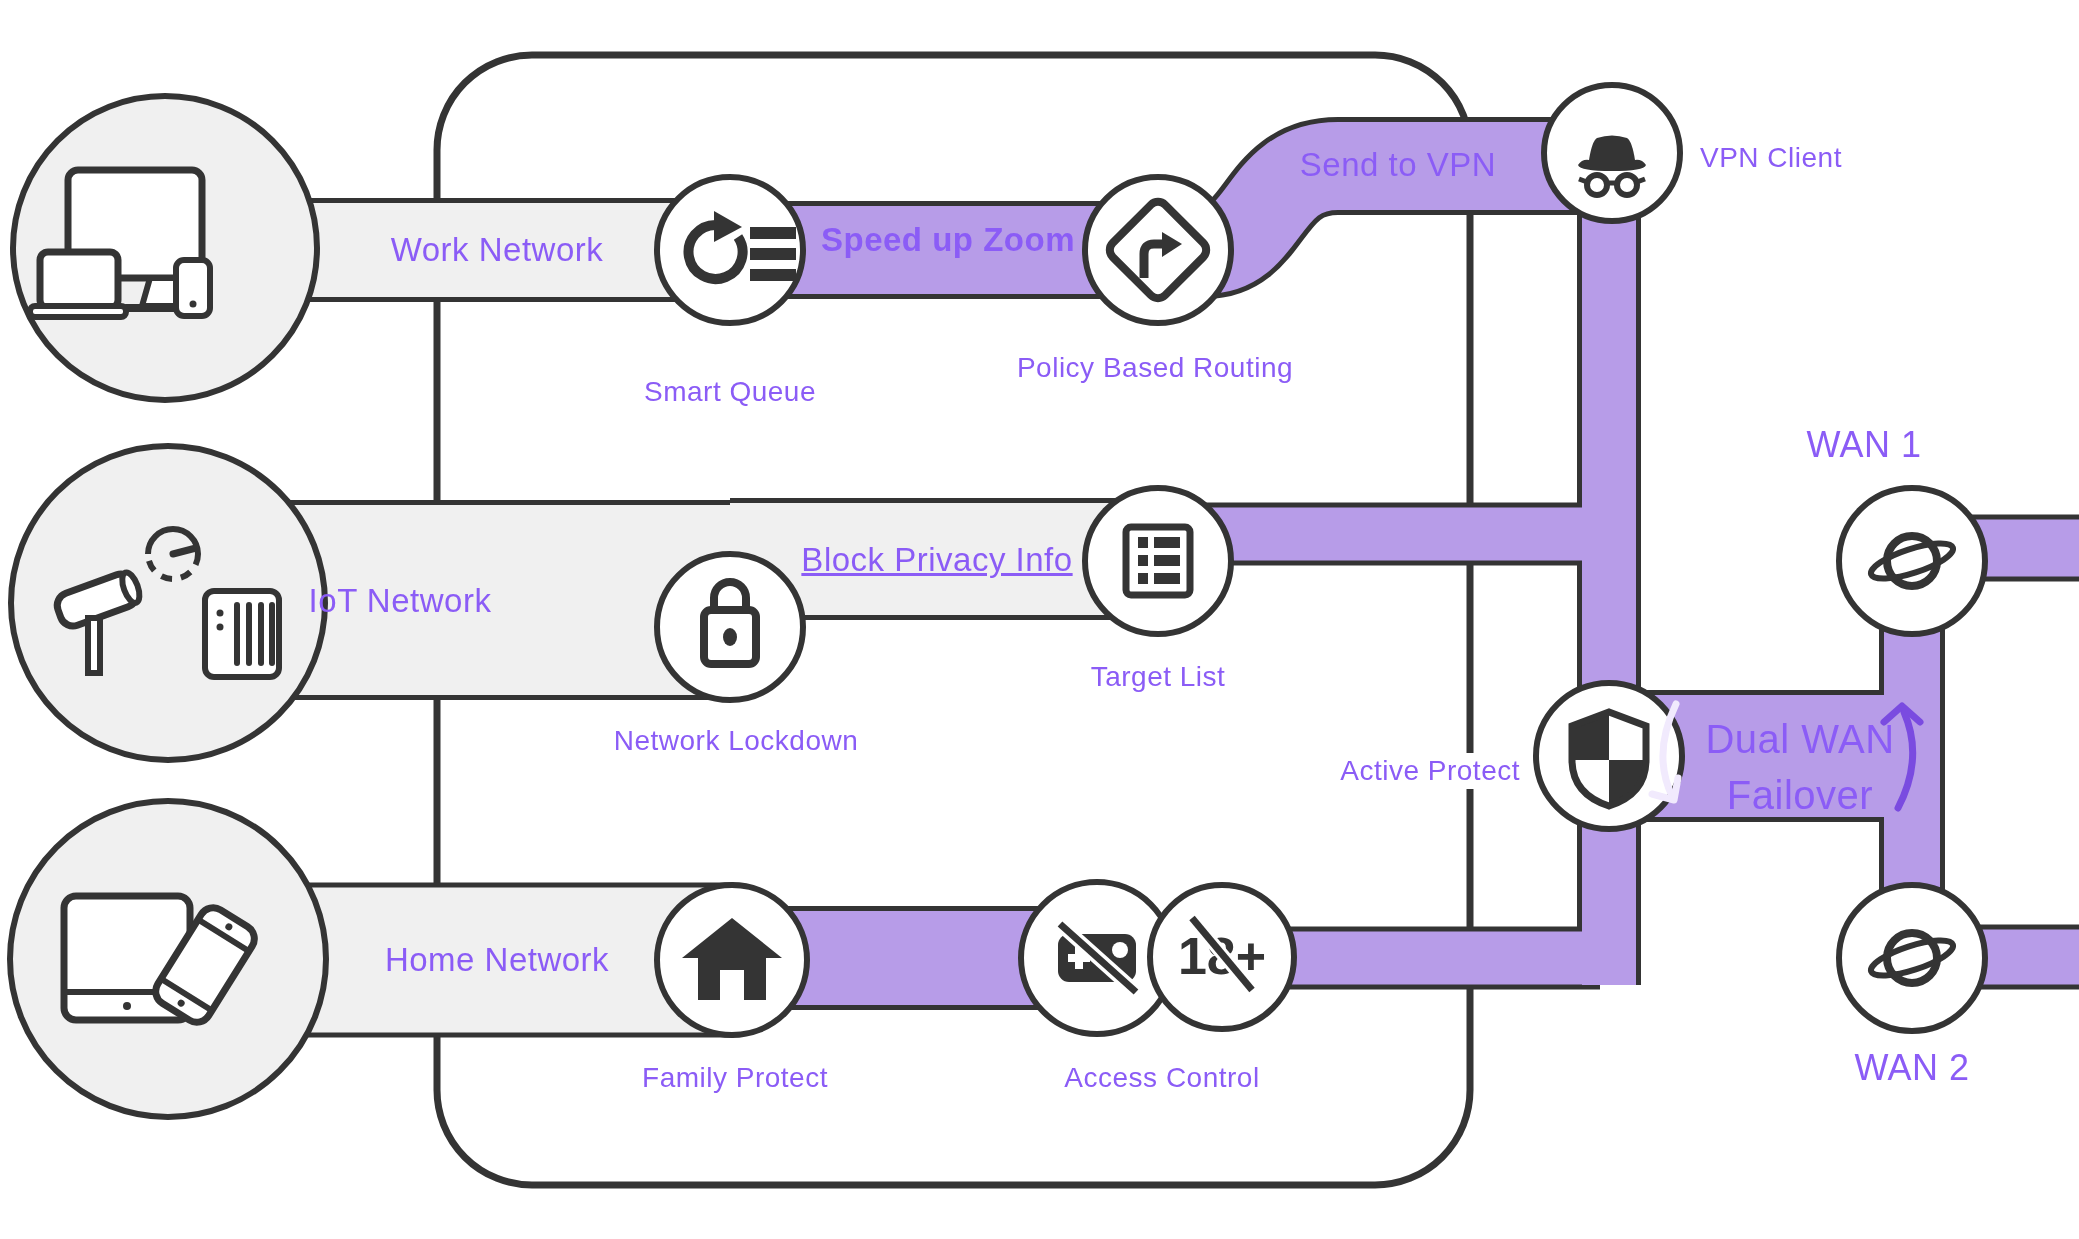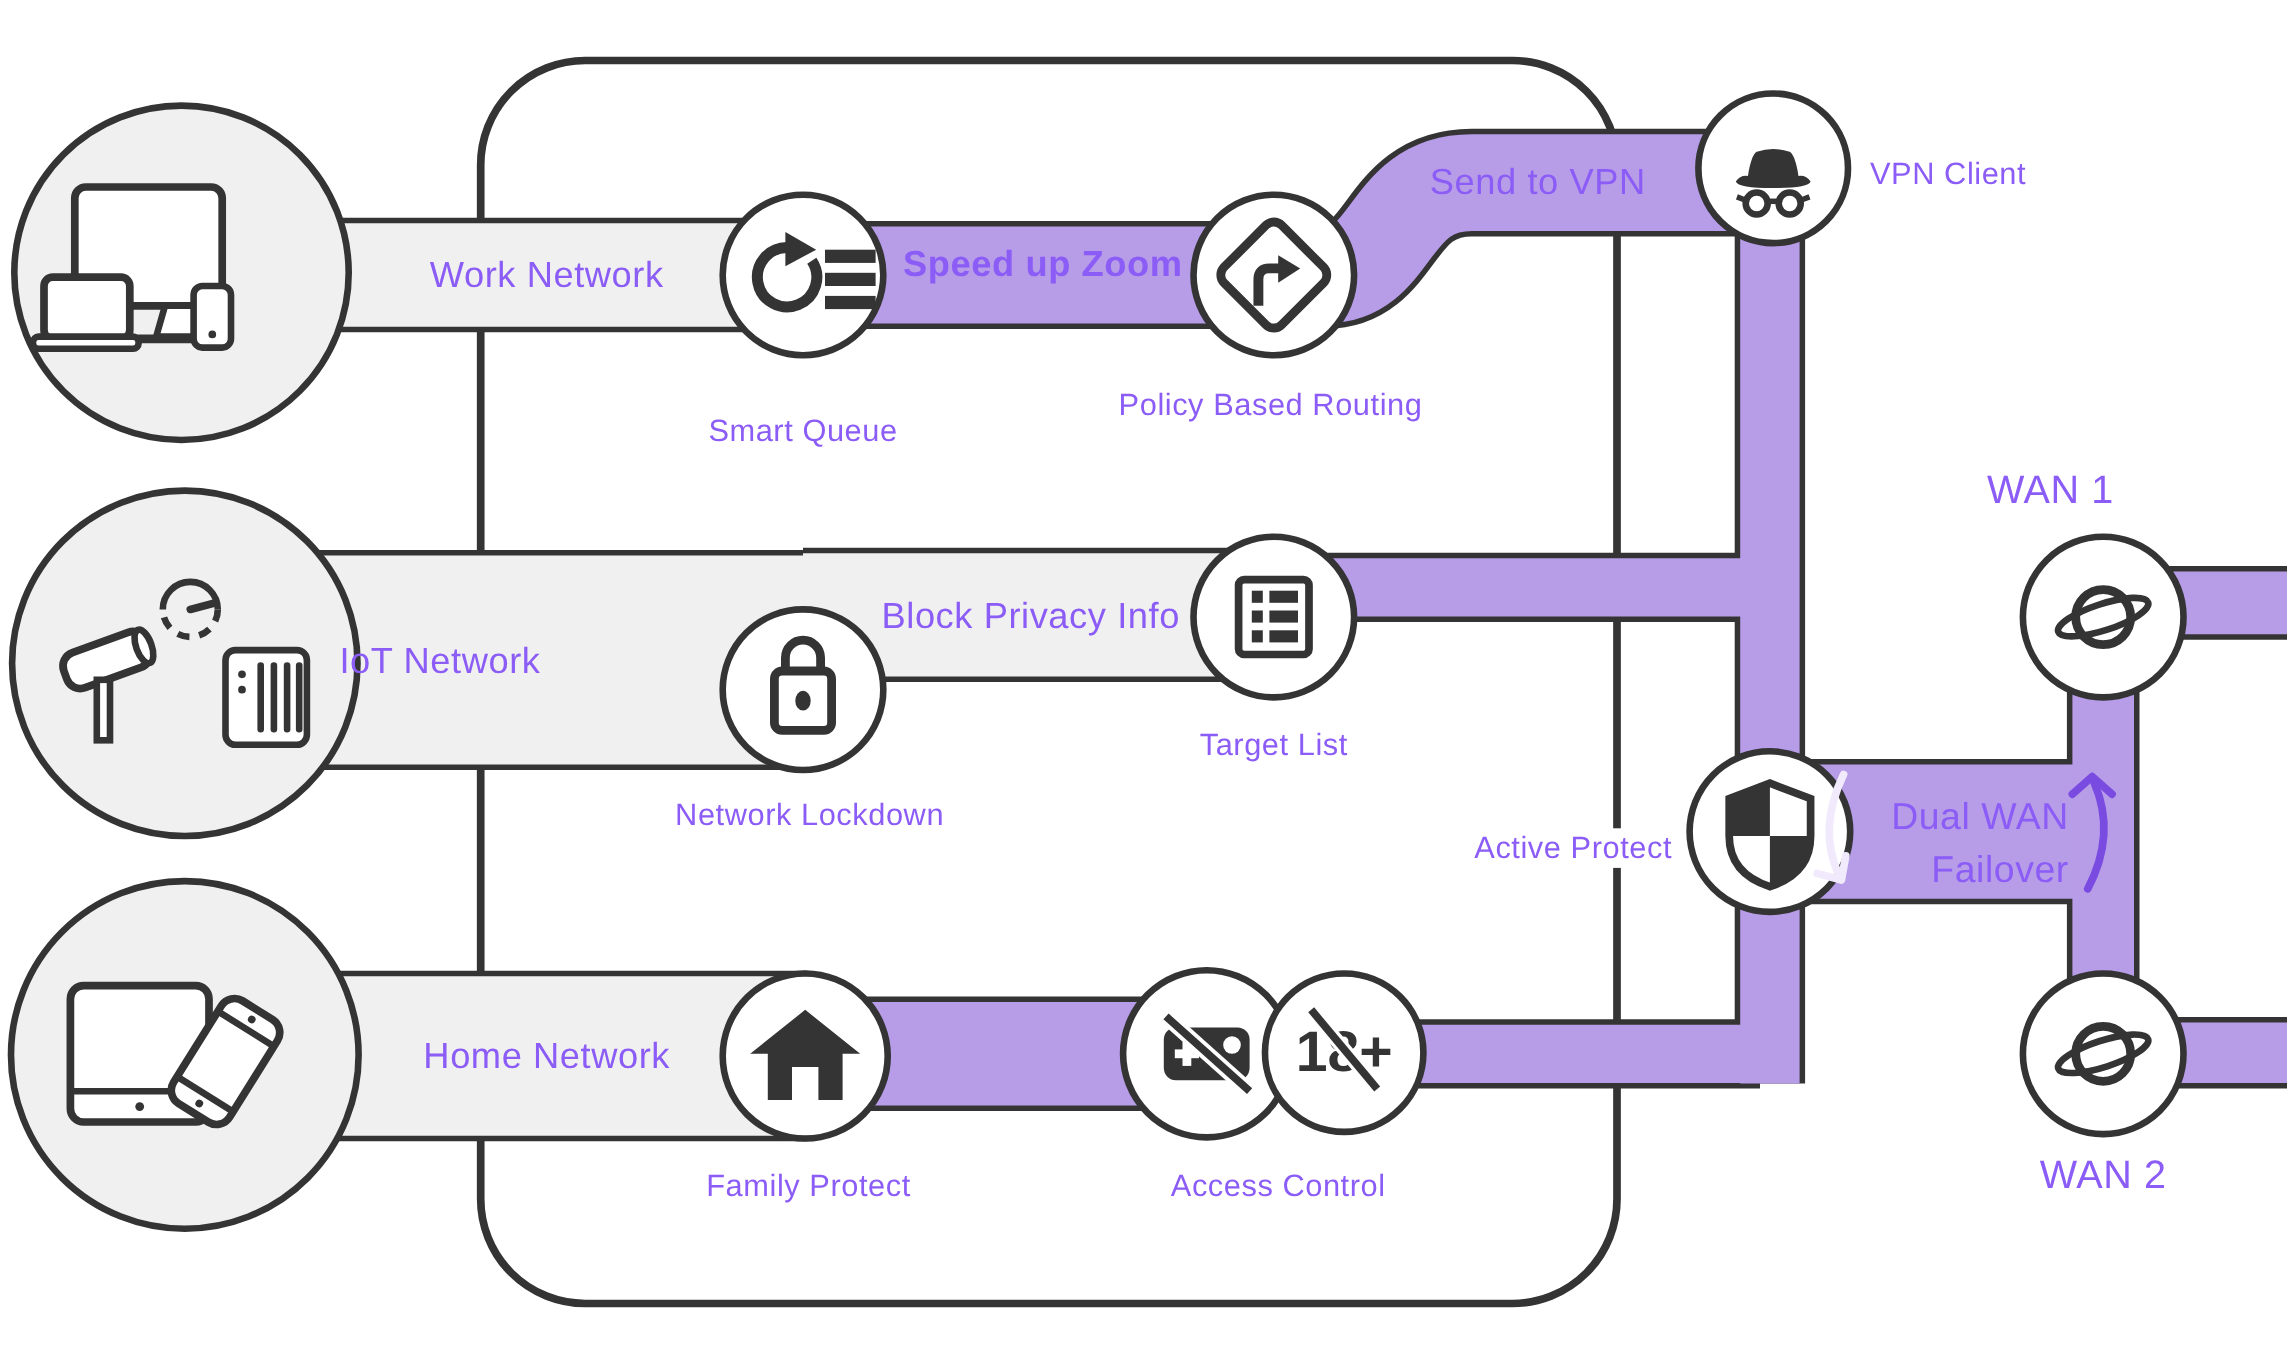--- a/index.html
+++ b/index.html
@@ -6,21 +6,21 @@
   #stage{position:relative;width:2079px;height:1239px;overflow:hidden;
          font-family:"Liberation Sans","DejaVu Sans",sans-serif;color:#3b3b3b;}
   #stage svg{position:absolute;left:0;top:0;}
   .lbl{position:absolute;transform:translate(-50%,-50%);white-space:nowrap;
        font-weight:500;color:#8b5cf6;letter-spacing:0.5px;}
   .lbl-left{transform:translate(0,-50%);}
   .lbl-right{transform:translate(-100%,-50%);background:#fff;padding:2px 10px;}
   .sm{font-size:33px;}
   .md{font-size:36px;}
   .lg{font-size:28px;}
-  .stack{display:flex;flex-direction:column;align-items:flex-end;line-height:1.4;font-size:34px;}
+  .stack{display:flex;flex-direction:column;align-items:center;line-height:1.4;font-size:40px;}
 </style>
 </head>
 <body>
 
 <div id="stage">
 <svg width="2079" height="1239" viewBox="0 0 2079 1239">
   <defs>
     <clipPath id="shieldClip">
       <path d="M 1609 712 L 1646 726 V 760 Q 1646 794 1609 806 Q 1572 794 1572 760 V 726 Z"></path>
     </clipPath>
@@ -236,21 +236,21 @@
 </svg>
 
   <div class="lbl sm" style="left:497px;top:250px;">Work Network</div>
   <div class="lbl lg" style="left:730px;top:368px;margin-top:24px;">Smart Queue</div>
   <div class="lbl sm" style="left:948px;top:240px;font-weight:bold;">Speed up Zoom</div>
   <div class="lbl lg" style="left:1155px;top:368px;">Policy Based Routing</div>
   <div class="lbl sm" style="left:1398px;top:165px;">Send to VPN</div>
   <div class="lbl lbl-left lg" style="left:1700px;top:158px;">VPN Client</div>
   <div class="lbl sm" style="left:400px;top:601px;">IoT Network</div>
   <div class="lbl lg" style="left:736px;top:741px;">Network Lockdown</div>
-  <div class="lbl sm" style="left:937px;top:560px;">Block Privacy Info</div>
+  <div class="lbl sm" style="left:937px;top:560px;text-decoration:underline;">Block Privacy Info</div>
   <div class="lbl lg" style="left:1158px;top:677px;">Target List</div>
   <div class="lbl lbl-right lg" style="left:1530px;top:757px;margin-top:14px;">Active Protect</div>
   <div class="lbl stack" style="left:1800px;top:767px;">
     <span>Dual WAN</span>
     <span>Failover</span>
   </div>
   <div class="lbl md" style="left:1820px;top:445px;margin-left:44px;">WAN 1</div>
   <div class="lbl md" style="left:1912px;top:1068px;">WAN 2</div>
   <div class="lbl sm" style="left:497px;top:960px;">Home Network</div>
   <div class="lbl lg" style="left:735px;top:1078px;">Family Protect</div>

